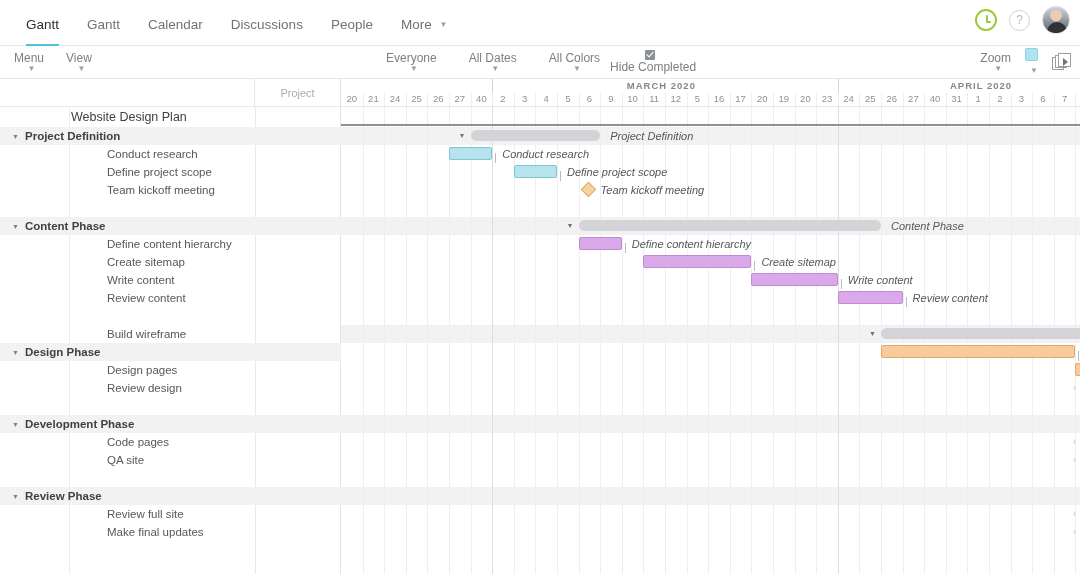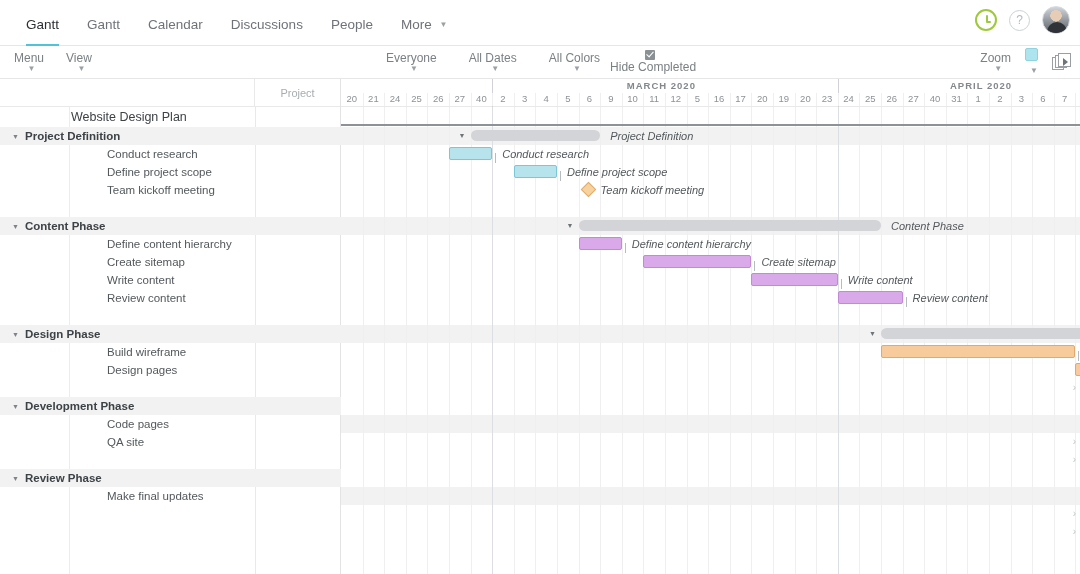--- a/index.html
+++ b/index.html
@@ -329,45 +329,51 @@
         <div class="trow task">
           <span class="tw-label-task">Create sitemap</span>
         </div>
         <div class="trow task">
           <span class="tw-label-task">Write content</span>
         </div>
         <div class="trow task">
           <span class="tw-label-task">Review content</span>
         </div>
         <div class="trow spacer"></div>
+        <div class="trow task">
+          <span class="tw-label-task">Build wireframe</span>
+        </div>
         <div class="trow group">
           <span class="tw-arrow">▼</span>
           <span class="tw-label-group">Design Phase</span>
         </div>
         <div class="trow task">
-          <span class="tw-label-task">Build wireframe</span>
-        </div>
-        <div class="trow task">
           <span class="tw-label-task">Design pages</span>
+        </div>
+        <div class="trow task">
+          <span class="tw-label-task">Review design</span>
         </div>
         <div class="trow spacer"></div>
         <div class="trow group">
           <span class="tw-arrow">▼</span>
           <span class="tw-label-group">Development Phase</span>
         </div>
         <div class="trow task">
           <span class="tw-label-task">Code pages</span>
         </div>
         <div class="trow task">
           <span class="tw-label-task">QA site</span>
         </div>
         <div class="trow spacer"></div>
         <div class="trow group">
           <span class="tw-arrow">▼</span>
           <span class="tw-label-group">Review Phase</span>
+        </div>
+        <div class="trow task">
+          <span class="tw-label-task">Review full site</span>
         </div>
         <div class="trow task">
           <span class="tw-label-task">Make final updates</span>
         </div>
       </div>
   </div>
 
   <div class="gantt">
     <div class="g-header">
       <div class="g-month-row" id="month-row">

